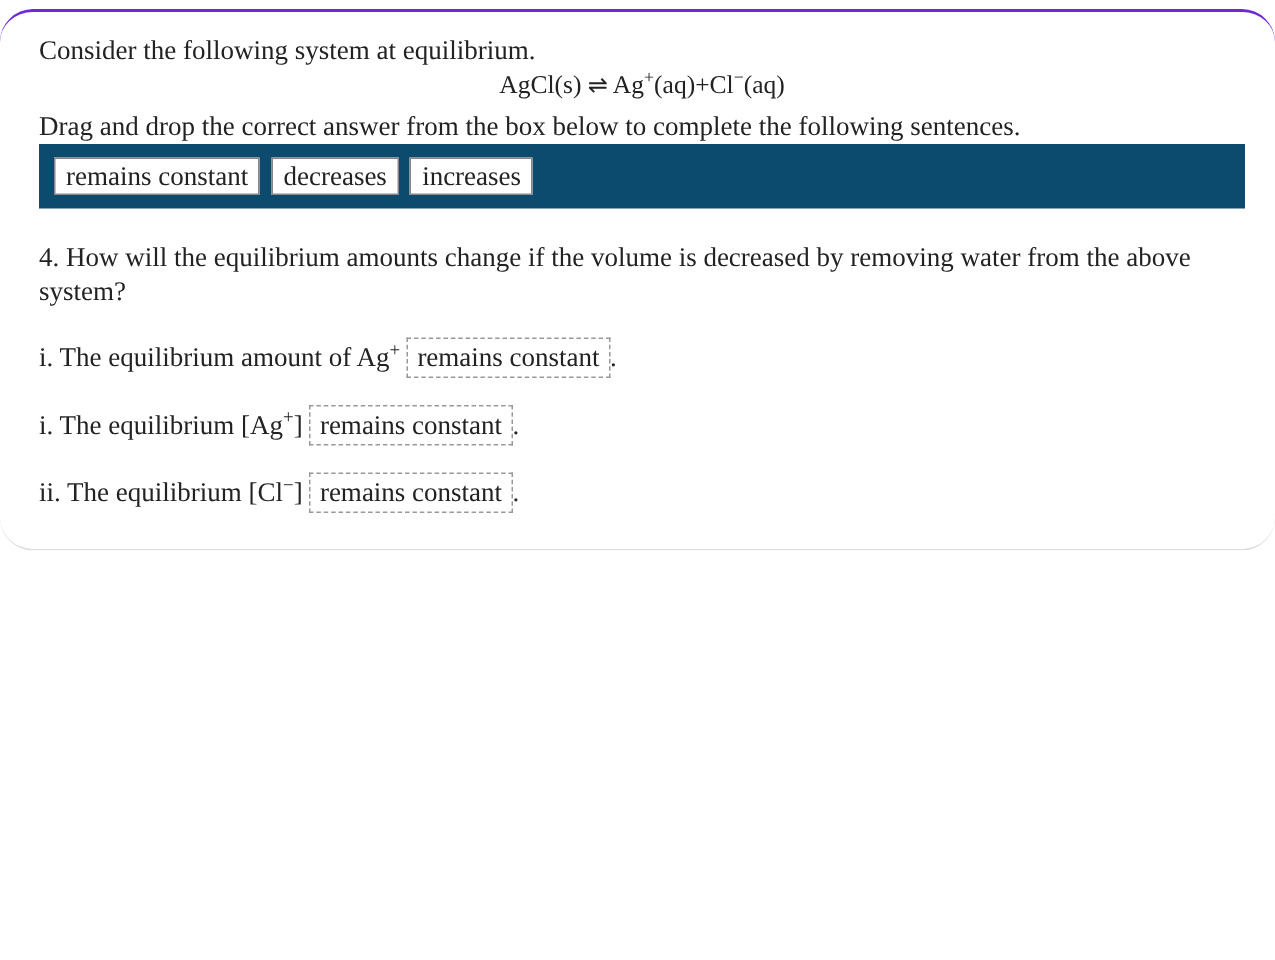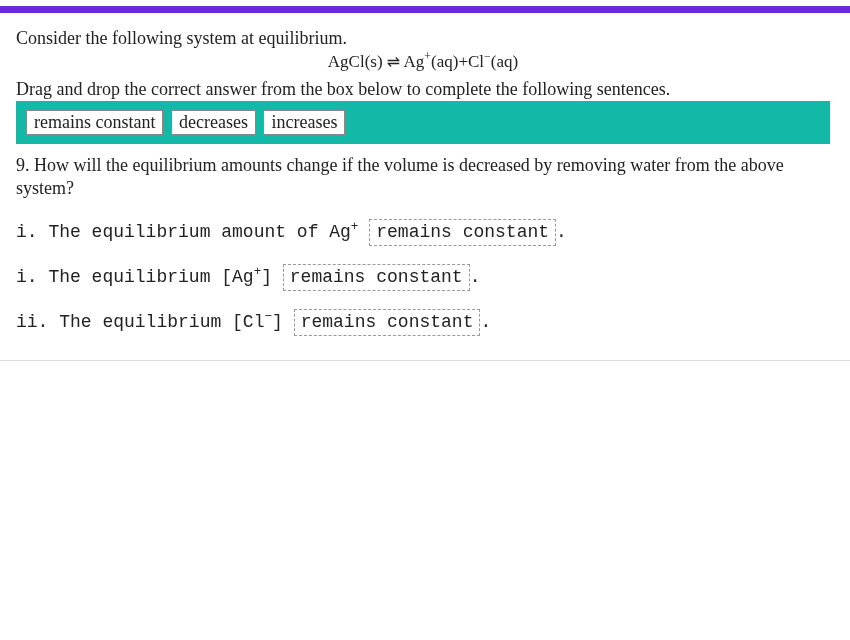--- a/index.html
+++ b/index.html
@@ -6,49 +6,50 @@
   body {
     font-family: Georgia, 'Times New Roman', serif;
     font-size: 18px;
     color: #222;
     background: #fff;
     width: 850px;
     height: 640px;
     overflow: hidden;
   }
   .container {
-    border-top: 7px solid #6d28d9;
+    border-top: 2px solid #6d28d9;
     border-bottom: 1px solid #ddd;
-    padding: 14px 20px 18px 16px;
+    padding: 14px 20px 18px 26px;
     margin: 6px 0;
+    border-radius: 22px;
   }
   .intro { margin-bottom: 2px; line-height: 1.3; }
   .equation {
     font-family: Georgia, serif;
     font-size: 17px;
     margin-bottom: 6px;
     text-align: center;
   }
   .instructions { line-height: 1.25; }
   .answer-bank {
-    background: #14b8a6;
+    background: #0c4a6e;
     padding: 9px 10px;
-    margin-bottom: 10px;
+    margin-bottom: 21px;
   }
   .answer-option {
     display: inline-block;
     background: #fff;
     border: 1px solid #888;
     padding: 1px 7px;
     margin-right: 3px;
     font-size: 18px;
     cursor: move;
   }
   .question-block { margin-bottom: 18px; line-height: 1.3; }
-  .sub-question { margin-bottom: 18px; line-height: 1.4; font-family: Liberation Mono, monospace; }
+  .sub-question { margin-bottom: 18px; line-height: 1.4; }
   .drop-zone {
     display: inline-block;
     border: 1px dashed #999;
     padding: 0px 6px;
     font-size: 18px;
     min-width: 20px;
     color: #222;
     background: #fff;
     vertical-align: baseline;
   }
@@ -69,21 +70,21 @@
   </p>
 
   <p class="instructions">Drag and drop the correct answer from the box below to complete the following sentences.</p>
 
   <div class="answer-bank">
     <span class="answer-option">remains constant</span>
     <span class="answer-option">decreases</span>
     <span class="answer-option">increases</span>
   </div>
 
-  <p class="question-block">9. How will the equilibrium amounts change if the volume is decreased by removing water from the above system?</p>
+  <p class="question-block">4. How will the equilibrium amounts change if the volume is decreased by removing water from the above system?</p>
 
   <p class="sub-question">
     <span>i. The equilibrium amount of Ag</span><sup>+</sup>
     <span class="drop-zone">remains constant</span><span>.</span>
   </p>
 
 
 
   <p class="sub-question">
     <span>i. The equilibrium [Ag</span><sup>+</sup><span>] </span><span class="drop-zone">remains constant</span><span>.</span>

